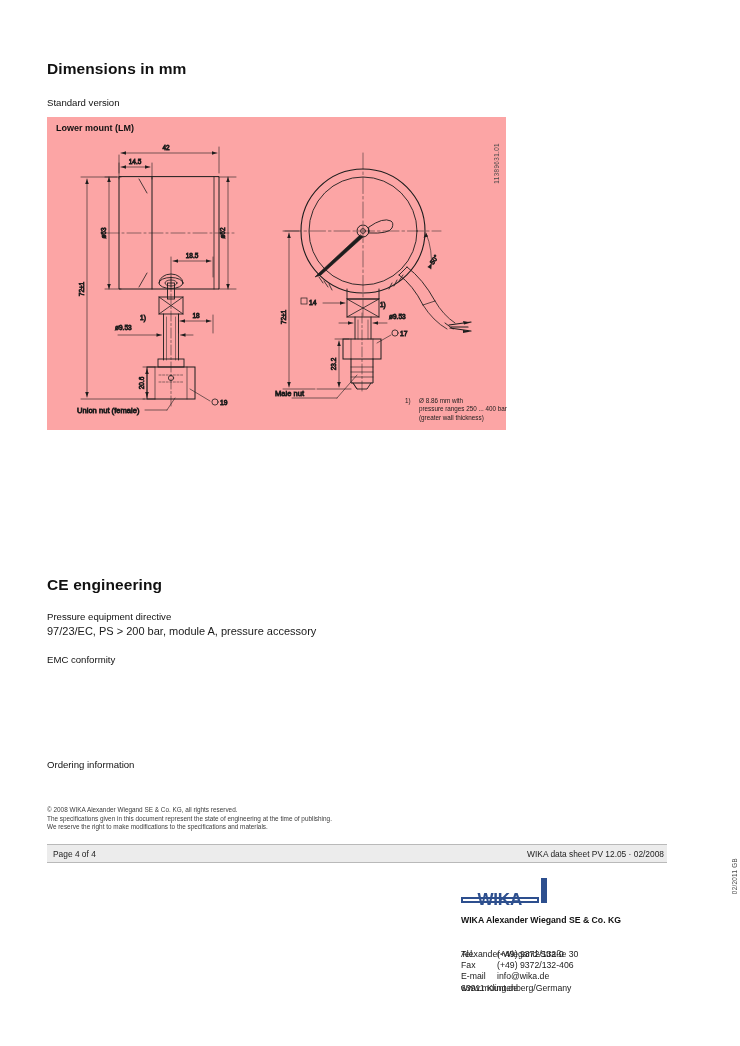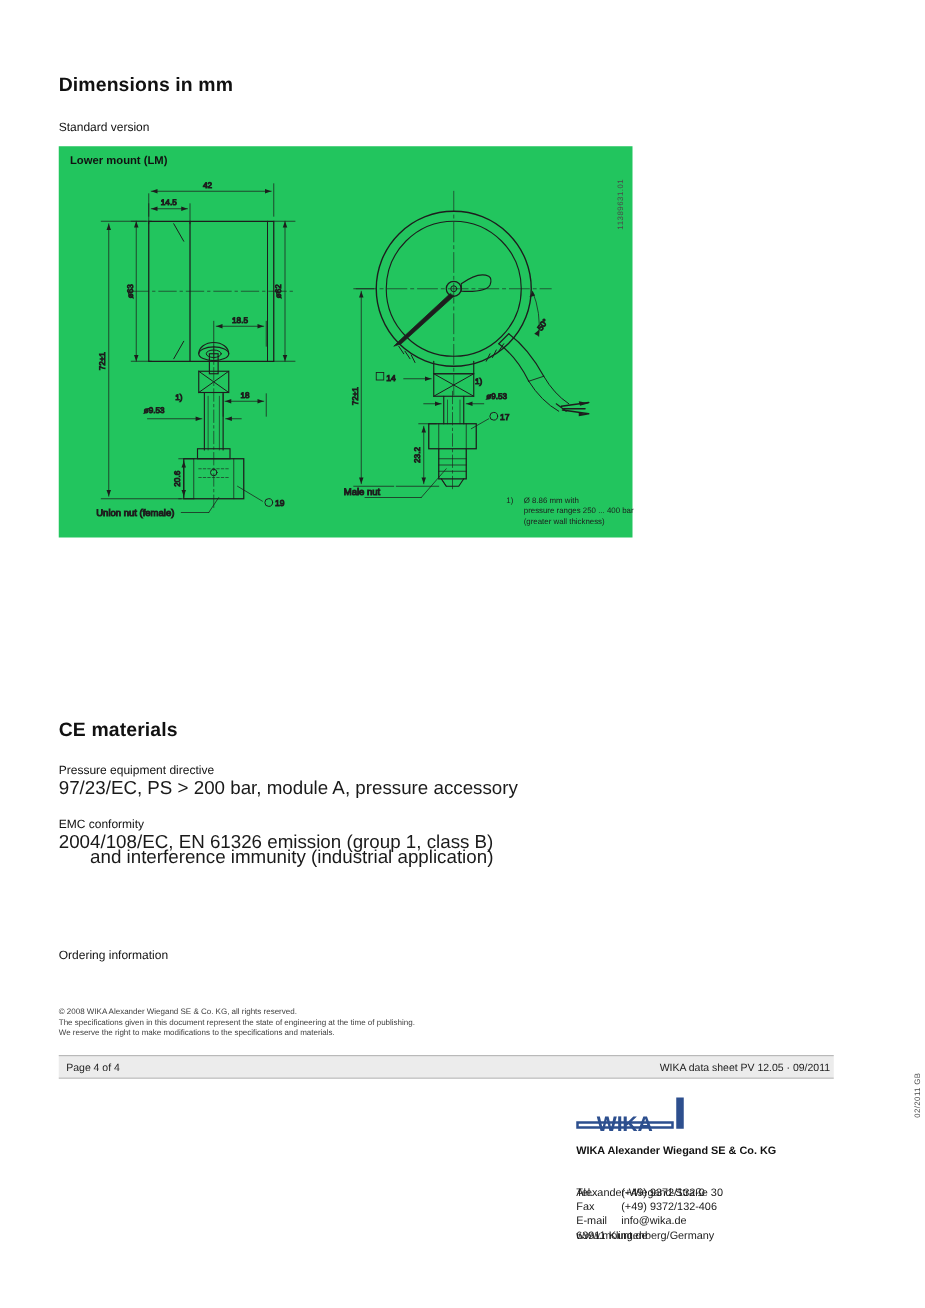--- a/index.html
+++ b/index.html
@@ -32,35 +32,34 @@
     color: #111;
   }
   .h2 {
     position: absolute;
     font-size: 9.6px;
     font-weight: normal;
     color: #111;
   }
   .body-text {
     position: absolute;
-    font-size: 15px;
+    font-size: 11px;
     line-height: 12.2px;
     color: #1a1a1a;
     white-space: pre-line;
-    text-align: right;
   }
 
   
   .panel {
     position: absolute;
     left: 35px;
     top: 117px;
     width: 459px;
     height: 313px;
-    background: #22c55e;
+    background: #fca5a5;
   }
   .panel-title {
     position: absolute;
     left: 9px;
     top: 6px;
     font-size: 9px;
     font-weight: bold;
     color: #111;
   }
   .drawing-no {
@@ -482,41 +481,39 @@
       </svg>
     </div>
 
   </div>
 
   <div style="position:absolute; left:393px; top:397px; font-size:6.3px; color:#1d1d1d;">1)</div>
   <div style="position:absolute; left:407px; top:397px; font-size:6.3px; line-height:8.4px; color:#1d1d1d; white-space:pre-line; width:95px;">Ø 8.86 mm with
 pressure ranges 250 ... 400 bar
 (greater wall thickness)</div>
 
-  <div class="h1" style="left:35px; top:576px;">CE materials</div>
+  <div class="h1" style="left:35px; top:576px;">CE engineering</div>
 
   <div class="h2" style="left:35px; top:611px;">Pressure equipment directive</div>
   <div class="body-text" style="left:35px; top:625px;">97/23/EC, PS &gt; 200 bar, module A, pressure accessory</div>
 
   <div class="h2" style="left:35px; top:654px;">EMC conformity</div>
-  <div class="body-text" style="left:35px; top:668px;">2004/108/EC, EN 61326 emission (group 1, class B)
-and interference immunity (industrial application)</div>
 
   <div class="h2" style="left:35px; top:759px;">Ordering information</div>
 
   <div class="legal">© 2008 WIKA Alexander Wiegand SE &amp; Co. KG, all rights reserved.
 The specifications given in this document represent the state of engineering at the time of publishing.
 We reserve the right to make modifications to the specifications and materials.</div>
 
   <div class="footer-bar"></div>
   <div class="footer-rule" style="top:844px;"></div>
   <div class="footer-rule" style="top:862px;"></div>
 
   <div class="footer-left">Page 4 of 4</div>
-  <div class="footer-right">WIKA data sheet PV 12.05 · 09/2011</div>
+  <div class="footer-right">WIKA data sheet PV 12.05 · 02/2008</div>
 
   <div class="edge-code">02/2011 GB</div>
 
   <div class="logo">
     <div class="logo-box">
       <span>WIKA</span>
     </div>
     <div class="logo-bar"></div>
   </div>
 

